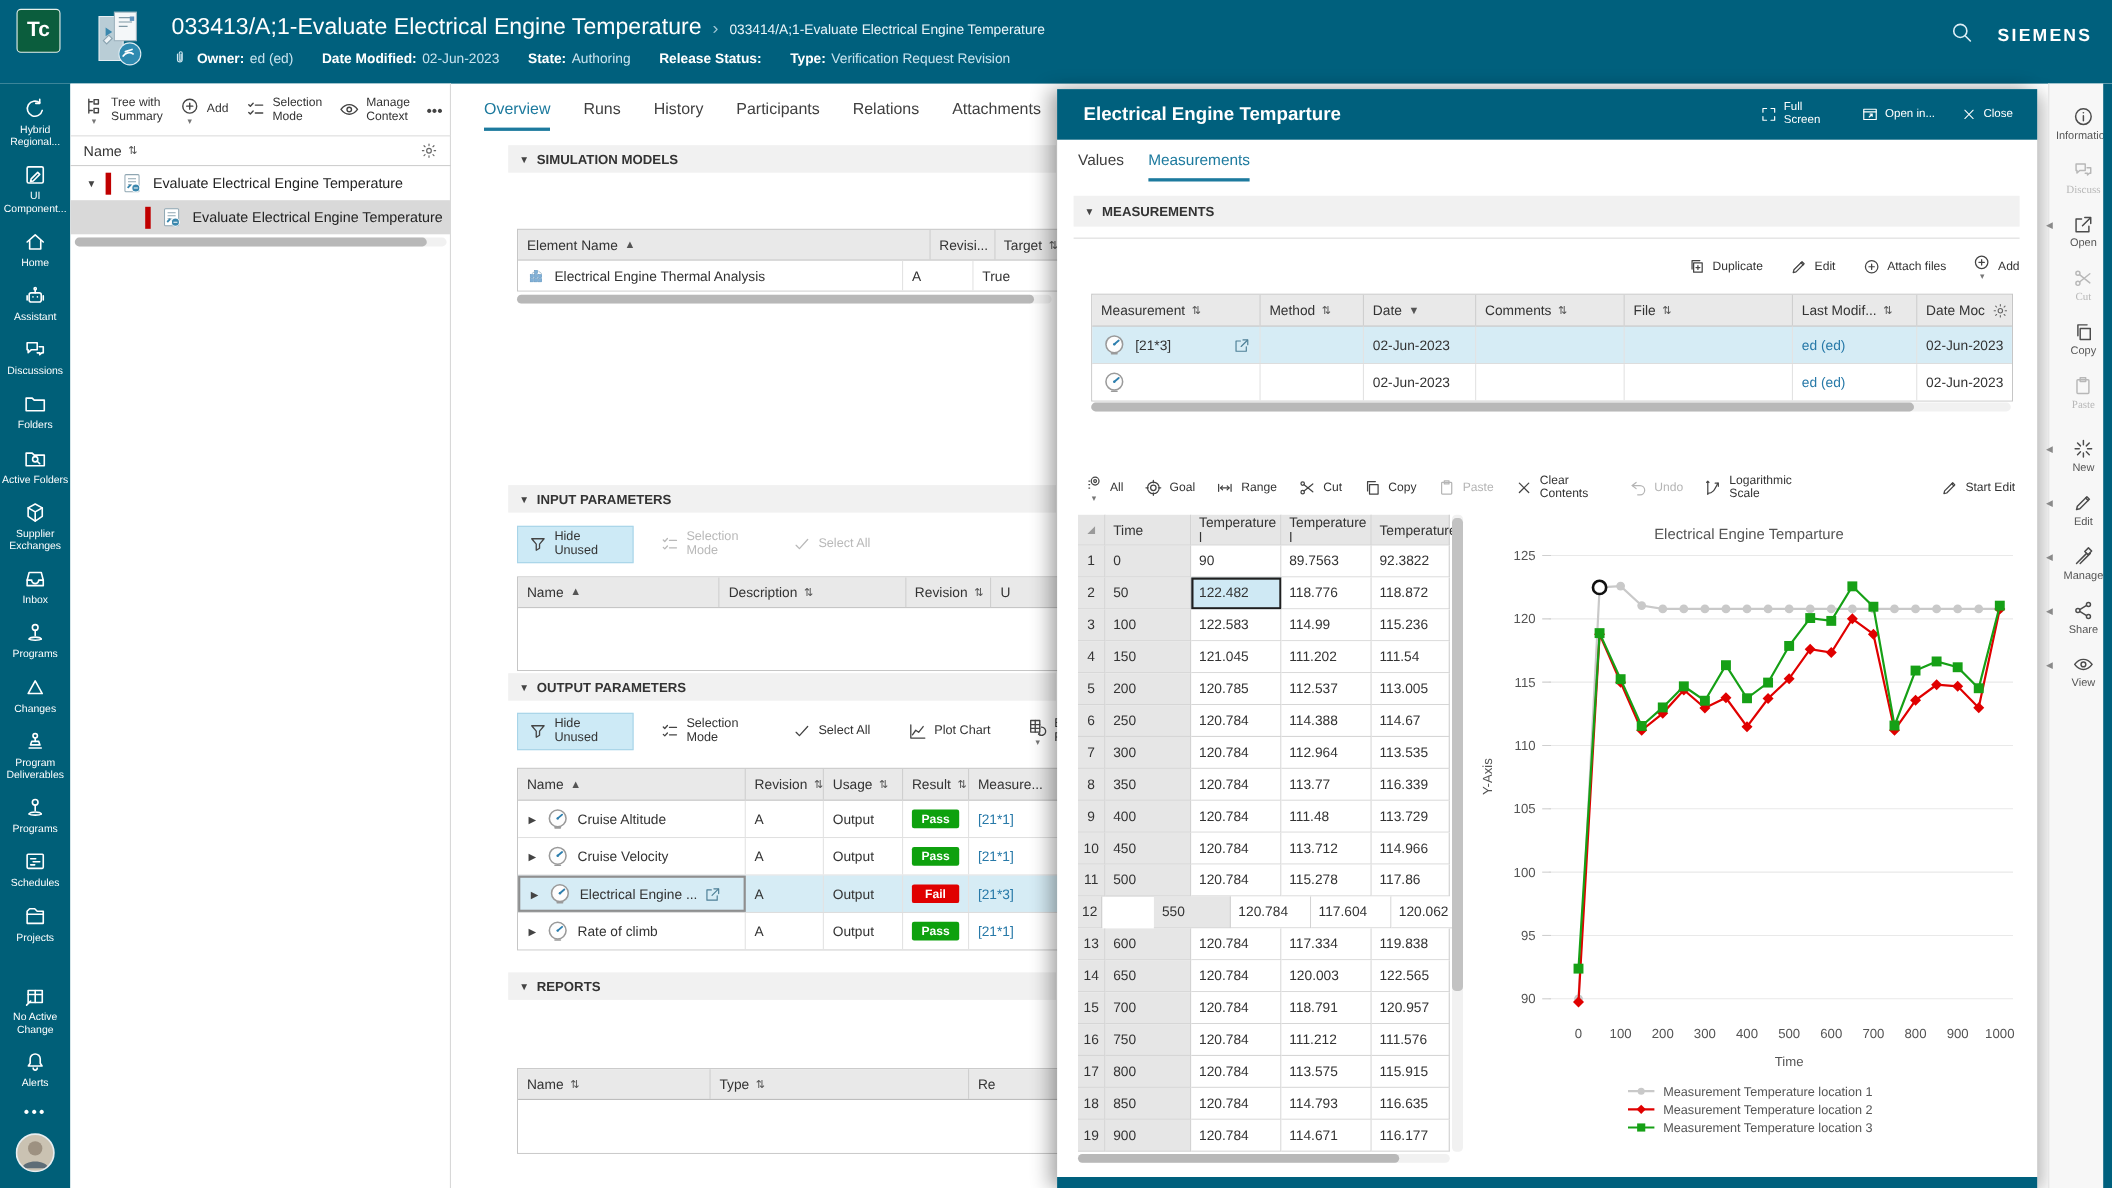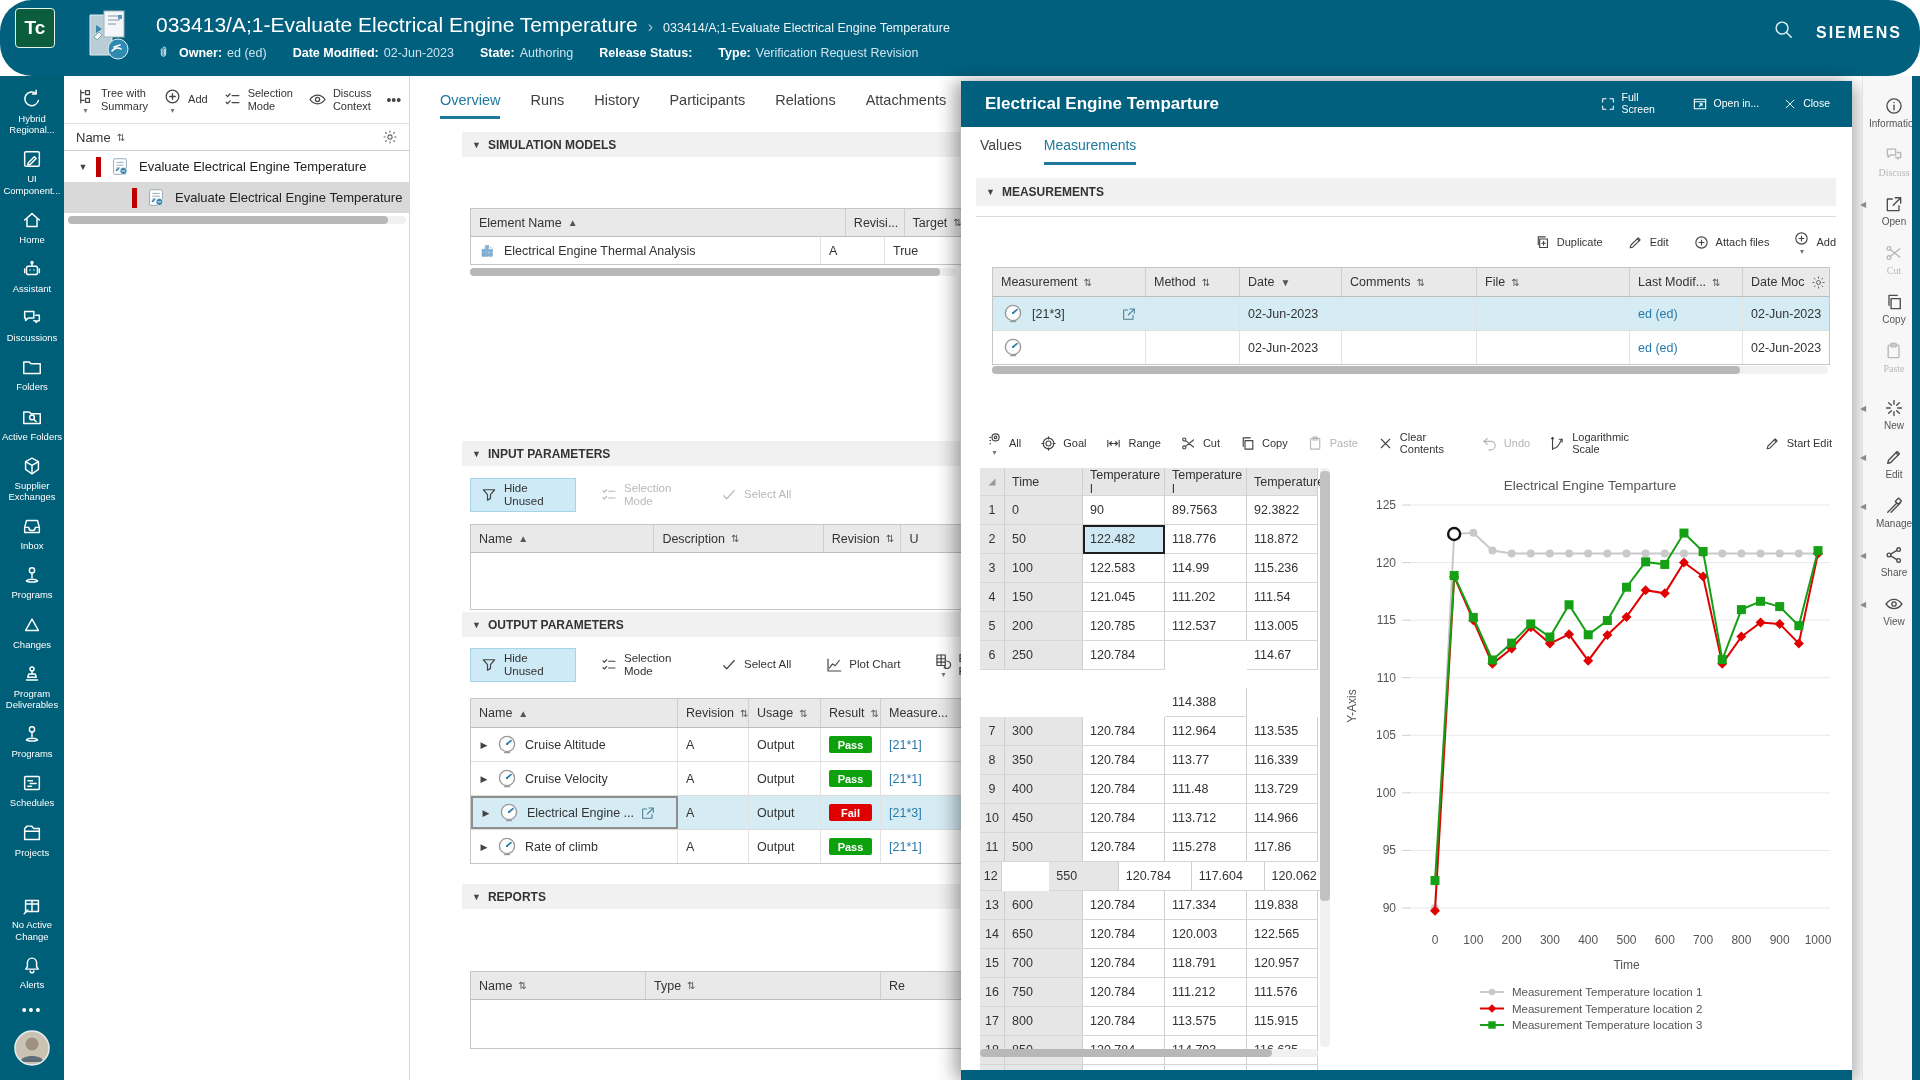--- a/index.html
+++ b/index.html
@@ -4,21 +4,21 @@
 <style>
   html,body{margin:0;padding:0;background:#222;}
   .screen{position:relative;width:1920px;height:1080px;background:#fff;overflow:hidden;
           font-family:"Liberation Sans",sans-serif;-webkit-font-smoothing:antialiased;}
   .abs{position:absolute;box-sizing:border-box;}
   svg.ic{display:block;}
   svg.ic *{stroke:currentColor;fill:none;stroke-width:1.6;stroke-linecap:round;stroke-linejoin:round;}
   svg.ic .fill{fill:currentColor;stroke:none;}
 
   
-  .topbar{left:0;top:0;width:1920px;height:76px;background:#00607d;border-radius:32px;}
+  .topbar{left:0;top:0;width:1920px;height:76px;background:#00607d;}
   .tclogo{left:15px;top:8px;width:40px;height:40px;background:#0b5d3d;border:1px solid #e8f1ec;
           border-radius:4px;color:#fff;font-size:19px;font-weight:bold;display:flex;align-items:center;justify-content:center;}
   .crumbrow{left:156px;top:13px;display:flex;align-items:baseline;gap:10px;white-space:nowrap;}
   .crumb1{color:#ffffff;font-size:21px;font-weight:300;}
   .crumbsep{color:#9fc7d6;font-size:16px;}
   .crumb2{color:#eaf5fa;font-size:12.5px;}
   .metarow{left:156px;top:45px;display:flex;align-items:center;gap:8px;white-space:nowrap;}
   .meta-item{display:flex;gap:5px;margin-right:18px;font-size:12.5px;}
   .meta-label{color:#fff;font-weight:bold;}
   .meta-value{color:#c9e4f0;}
@@ -349,21 +349,21 @@
         </span>
       <span class="tlabel">Selection Mode</span>
     </div>
     <div class="tbitem">
       <span id="ic-treeeye">
           <svg class="ic" viewBox="0 0 24 24" width="19" height="19">
             <path d="M2.5 12S6.5 6.5 12 6.5 21.5 12 21.5 12 17.5 17.5 12 17.5 2.5 12 2.5 12z"></path>
             <circle cx="12" cy="12" r="2.6"></circle>
           </svg>
         </span>
-      <span class="tlabel">Discuss Context</span>
+      <span class="tlabel">Manage Context</span>
     </div>
     <div class="tbitem" style="font-size:14px;color:#444;">•••</div>
   </div>
   <div class="abs tp-namehdr">
     <span>Name</span>
     <span class="sortg">⇅</span>
     <span style="margin-left: auto; color: rgb(102, 102, 102);" id="ic-treegear">
         <svg class="ic" viewBox="0 0 24 24" width="16" height="16">
           <circle cx="12" cy="12" r="3.2"></circle>
           <path d="M12 5V3M12 21v-2M5 12H3M21 12h-2M6.6 6.6 5.2 5.2M18.8 18.8l-1.4-1.4M17.4 6.6l1.4-1.4M5.2 18.8l1.4-1.4"></path>
@@ -982,21 +982,21 @@
       <div class="g-cell g-num" style="width:25px;height:29px;">5</div>
           <div class="g-cell g-time" style="width:78px;height:29px;">200</div>
           <div class="g-cell " style="width:82px;height:29px;">120.785</div>
           <div class="g-cell " style="width:82px;height:29px;">112.537</div>
           <div class="g-cell " style="width:71px;height:29px;">113.005</div>
         </div>
         <div class="g-row">
       <div class="g-cell g-num" style="width:25px;height:29px;">6</div>
           <div class="g-cell g-time" style="width:78px;height:29px;">250</div>
           <div class="g-cell " style="width:82px;height:29px;">120.784</div>
-          <div class="g-cell " style="width:82px;height:29px;margin-top:47px;">114.388</div>
+          <div class="g-cell " style="width:82px;height:29px;">114.388</div>
           <div class="g-cell " style="width:71px;height:29px;">114.67</div>
         </div>
         <div class="g-row">
       <div class="g-cell g-num" style="width:25px;height:29px;">7</div>
           <div class="g-cell g-time" style="width:78px;height:29px;">300</div>
           <div class="g-cell " style="width:82px;height:29px;">120.784</div>
           <div class="g-cell " style="width:82px;height:29px;">112.964</div>
           <div class="g-cell " style="width:71px;height:29px;">113.535</div>
         </div>
         <div class="g-row">

